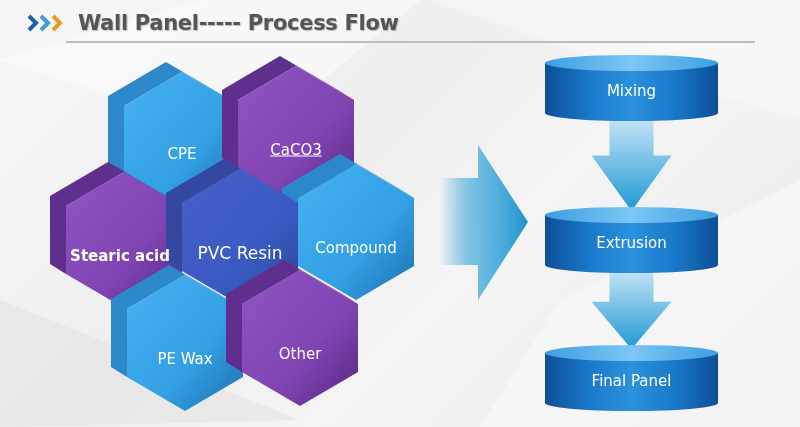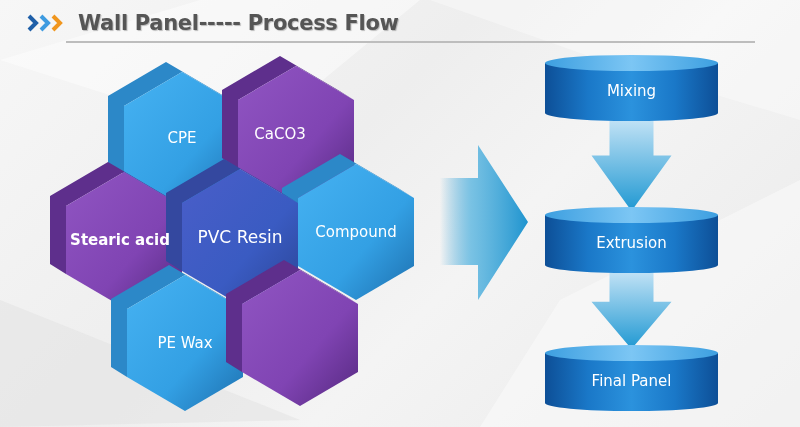--- a/index.html
+++ b/index.html
@@ -8,21 +8,21 @@
     background:linear-gradient(135deg,#f7f7f7 0%,#eeeeee 40%,#f4f4f4 60%,#e9e9e9 100%);}
   .bgfacet{position:absolute;inset:0;}
   .title-wrap{position:absolute;left:0;top:0;width:800px;height:48px;}
   .chevrons{position:absolute;left:27px;top:13px;width:40px;height:20px;}
   .title{position:absolute;left:78px;top:11px;font-size:21px;font-weight:bold;color:#555;
     letter-spacing:-0.3px;text-shadow:1px 1px 1px rgba(0,0,0,0.25);white-space:nowrap;}
   .divider{position:absolute;left:66px;top:41px;width:689px;height:2px;background:#bdbdbd;}
   svg.main{position:absolute;left:0;top:0;}
   .hex-label{position:absolute;color:#fff;text-align:right;font-size:15px;line-height:21px;
     transform:translate(-50%,-50%);white-space:nowrap;
-    font-family:"DejaVu Sans","Liberation Sans",sans-serif;}
+    font-family:"DejaVu Sans","Liberation Sans",sans-serif;margin-top:16px;}
   .hex-label.big{font-size:17px;}
   .cyl-label{position:absolute;color:#fff;font-size:15px;text-align:left;transform:translate(-50%,-50%);white-space:nowrap;}
 </style>
 </head>
 <body>
 
 <div class="bgfacet">
   <svg width="800" height="427" style="position:absolute;left:0;top:0">
     <polygon points="0,60 200,0 420,0 250,140" fill="#ffffff" opacity="0.45"></polygon>
     <polygon points="430,0 800,0 800,120 600,60" fill="#ffffff" opacity="0.35"></polygon>
@@ -128,25 +128,26 @@
       </g>
       <g>
         <path d="M545,353 L545,403 A86.5,8 0 0 0 718,403 L718,353 Z" fill="url(#gCylBody)"></path>
         <ellipse cx="631.5" cy="353" rx="86.5" ry="8" fill="url(#gCylTop)"></ellipse>
       </g>
     </g>
 </svg>
 
 <div id="labels">
     <div class="hex-label" style="left: 182px; top: 138px;">CPE</div>
-    <div class="hex-label" style="left: 280px; top: 134px;">CaCO3</div>
+    <div class="hex-label" style="left: 296px; top: 134px; text-decoration: underline;">CaCO3</div>
     <div class="hex-label" style="left: 120px; top: 240px; font-weight: bold;">Stearic acid</div>
     <div class="hex-label" style="left: 356px; top: 232px;">
       <div>Compound</div>
     </div>
     <div class="hex-label big" style="left: 240px; top: 237px;">PVC Resin</div>
     <div class="hex-label" style="left: 185px; top: 343px;">PE Wax</div>
     <div class="hex-label" style="left: 300px; top: 338px;">
+      <div>Other</div>
     </div>
     <div class="cyl-label" style="left: 631.5px; top: 91px;">Mixing</div>
     <div class="cyl-label" style="left: 631.5px; top: 243px;">Extrusion</div>
     <div class="cyl-label" style="left: 631.5px; top: 381px;">Final Panel</div>
   </div>
 
 </body></html>

